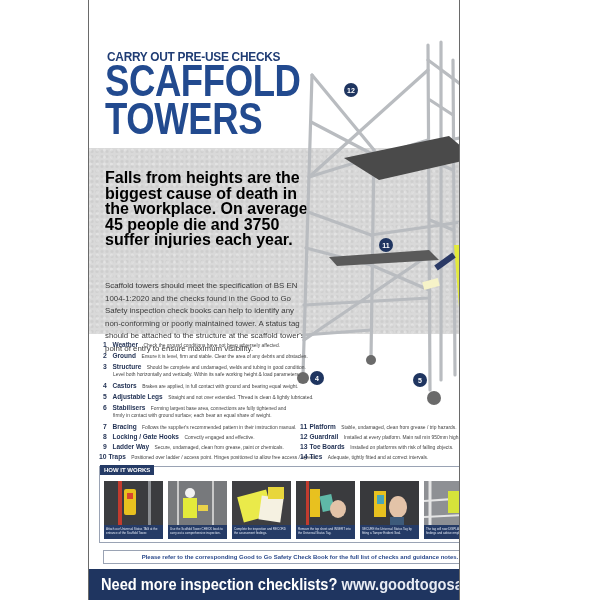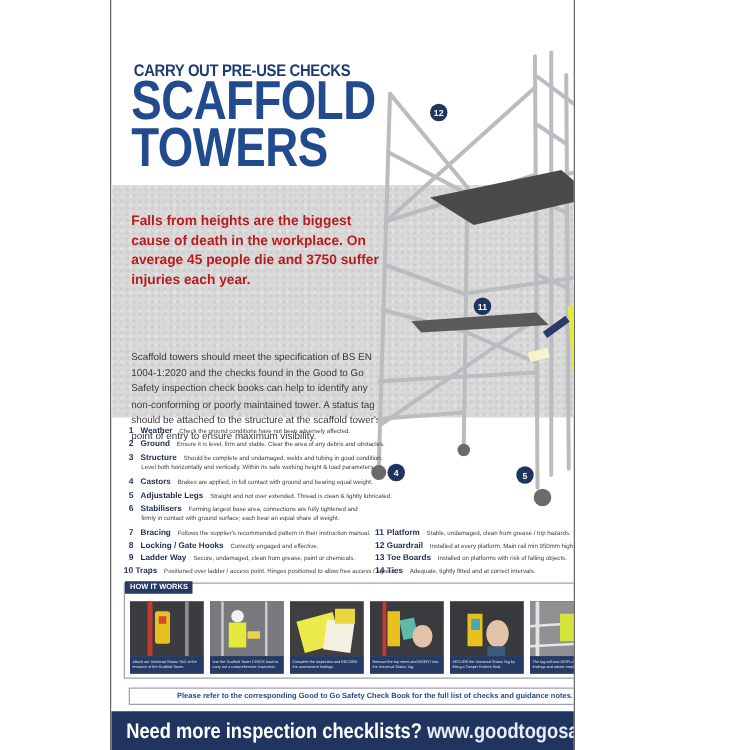--- a/index.html
+++ b/index.html
@@ -28,21 +28,21 @@
   }
   .title {
     position: absolute; left: 16px; top: 62px; font-family: "Liberation Sans", sans-serif;
     font-weight: 900; color: #224a8f; line-height: 38px; font-size: 44px;
     transform: scaleX(0.83); transform-origin: left; letter-spacing: -0.5px;
   }
   .title div { white-space: nowrap; font-weight: 700; }
 
   .stat {
     position: absolute; left: 16px; top: 170px; width: 210px;
-    font-weight: 700; font-size: 11px; line-height: 15.5px; color: #b91c1c;
+    font-weight: 700; font-size: 16px; line-height: 15.5px; color: #000000;
   }
   .intro {
     position: absolute; left: 16px; top: 240px; width: 205px;
     font-size: 7.9px; line-height: 12.5px; color: #3a3a3a; margin-top: 40px;
   }
 
   .tower { position: absolute; left: 200px; top: 40px; width: 224px; height: 380px; }
 
   .checks { position: absolute; left: 14px; top: 341px; width: 400px; font-size: 5.2px; color: #333; }
   .check { position: absolute; white-space: nowrap; line-height: 7px; }

